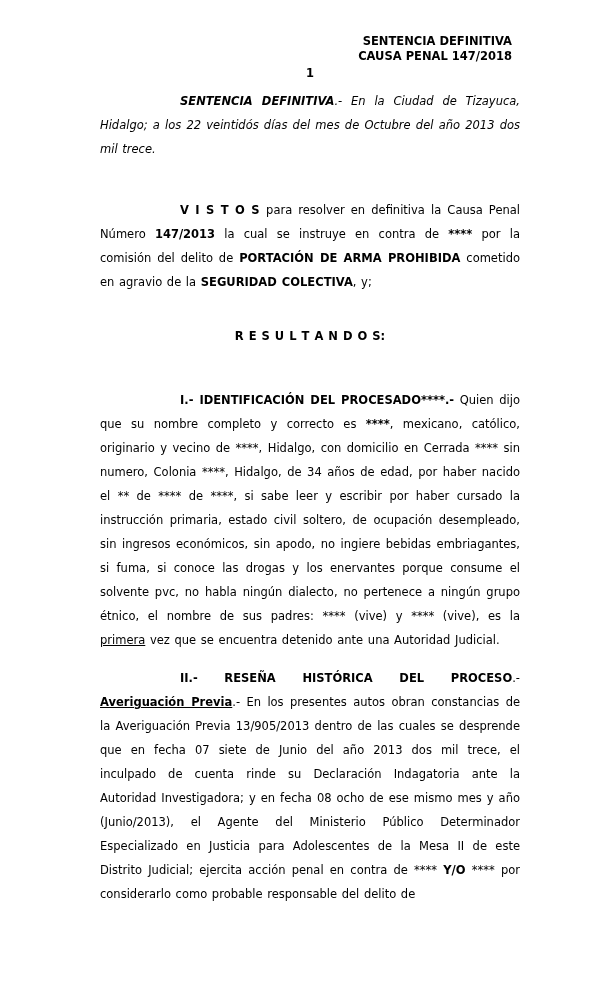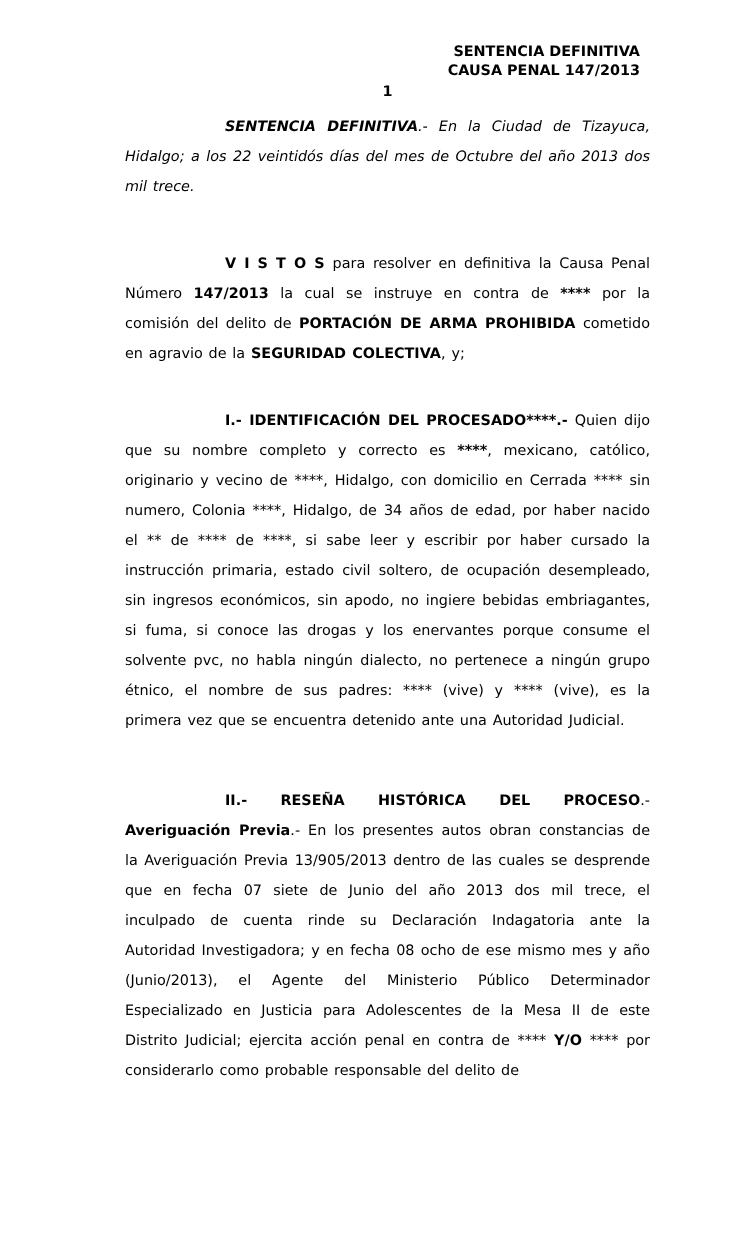--- a/index.html
+++ b/index.html
@@ -49,30 +49,31 @@
   .para.heading {
     text-align: center;
     text-indent: 0;
   }
   .doc-body p:nth-of-type(1) { margin-bottom: 37px; font-style: italic; }
   .doc-body p:nth-of-type(2) { margin-bottom: 30px; }
   .doc-body p:nth-of-type(3) { margin-bottom: 40px; }
   .doc-body p:nth-of-type(4) { margin-bottom: 14px; }
   .doc-body p:nth-of-type(5) { margin-bottom: 0; }
   .bold { font-weight: bold; }
-  .underline { }
+  .underline { text-decoration: underline; }
 </style>
 </head>
 <body>
 
 <div class="page">
   <header class="doc-header">
     <div>SENTENCIA DEFINITIVA</div>
-    <div>CAUSA PENAL 147/2013</div>
+    <div>CAUSA PENAL 147/2018</div>
   </header>
   <div class="page-number">1</div>
   <main class="doc-body">
       <p class="para"><span class="bold">SENTENCIA DEFINITIVA</span><span class="">.- En la Ciudad de Tizayuca, Hidalgo; a los 22 veintidós días del mes de Octubre del año 2013 dos mil trece.</span></p>
       <p class="para"><span class="bold">V I S T O S </span><span class="">para resolver en definitiva la Causa Penal Número </span><span class="bold">147/2013</span><span class=""> la cual se instruye en contra de </span><span class="bold">****</span><span class=""> por la comisión del delito de </span><span class="bold">PORTACIÓN DE ARMA PROHIBIDA</span><span class=""> cometido en agravio de la </span><span class="bold">SEGURIDAD COLECTIVA</span><span class="">, y;</span></p>
+      <p class="para heading"><span class="bold">R E S U L T A N D O S:</span></p>
       <p class="para"><span class="bold">I.- IDENTIFICACIÓN DEL PROCESADO****.-</span><span class=""> Quien dijo que su nombre completo y correcto es </span><span class="bold">****</span><span class="">, mexicano, católico, originario y vecino de ****, Hidalgo, con domicilio en Cerrada **** sin numero, Colonia ****, Hidalgo, de 34 años de edad, por haber nacido el ** de **** de ****, si sabe leer y escribir por haber cursado la instrucción primaria, estado civil soltero, de ocupación desempleado, sin ingresos económicos, sin apodo, no ingiere bebidas embriagantes, si fuma, si conoce las drogas y los enervantes porque consume el solvente pvc, no habla ningún dialecto, no pertenece a ningún grupo étnico, el nombre de sus padres: **** (vive) y **** (vive), es la </span><span class="underline">primera</span><span class=""> vez que se encuentra detenido ante una Autoridad Judicial.</span></p>
       <p class="para"><span class="bold">II.- RESEÑA HISTÓRICA DEL PROCESO</span><span class="">.- </span><span class="bold underline">Averiguación Previa</span><span class="">.- En los presentes autos obran constancias de la Averiguación Previa 13/905/2013 dentro de las cuales se desprende que en fecha 07 siete de Junio del año 2013 dos mil trece, el inculpado de cuenta rinde su Declaración Indagatoria ante la Autoridad Investigadora; y en fecha 08 ocho de ese mismo mes y año (Junio/2013), el Agente del Ministerio Público Determinador Especializado en Justicia para Adolescentes de la Mesa II de este Distrito Judicial; ejercita acción penal en contra de **** </span><span class="bold">Y/O</span><span class=""> **** por considerarlo como probable responsable del delito de</span></p>
     </main>
 </div>
 
 </body></html>

